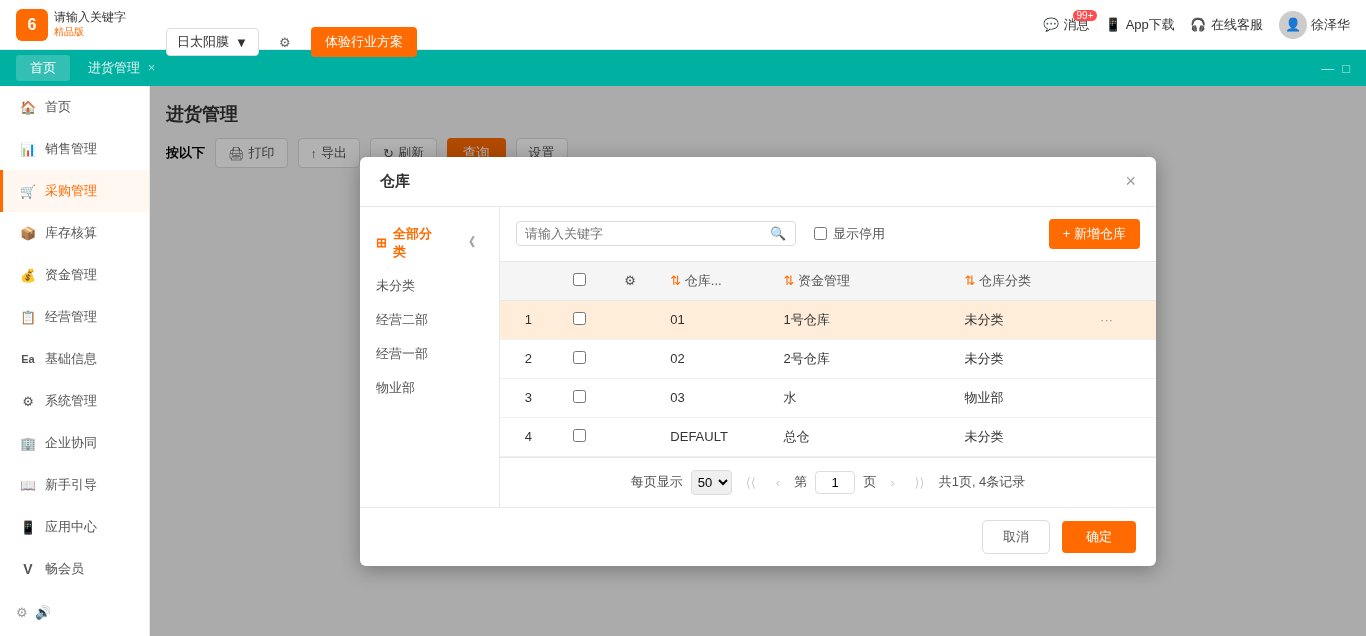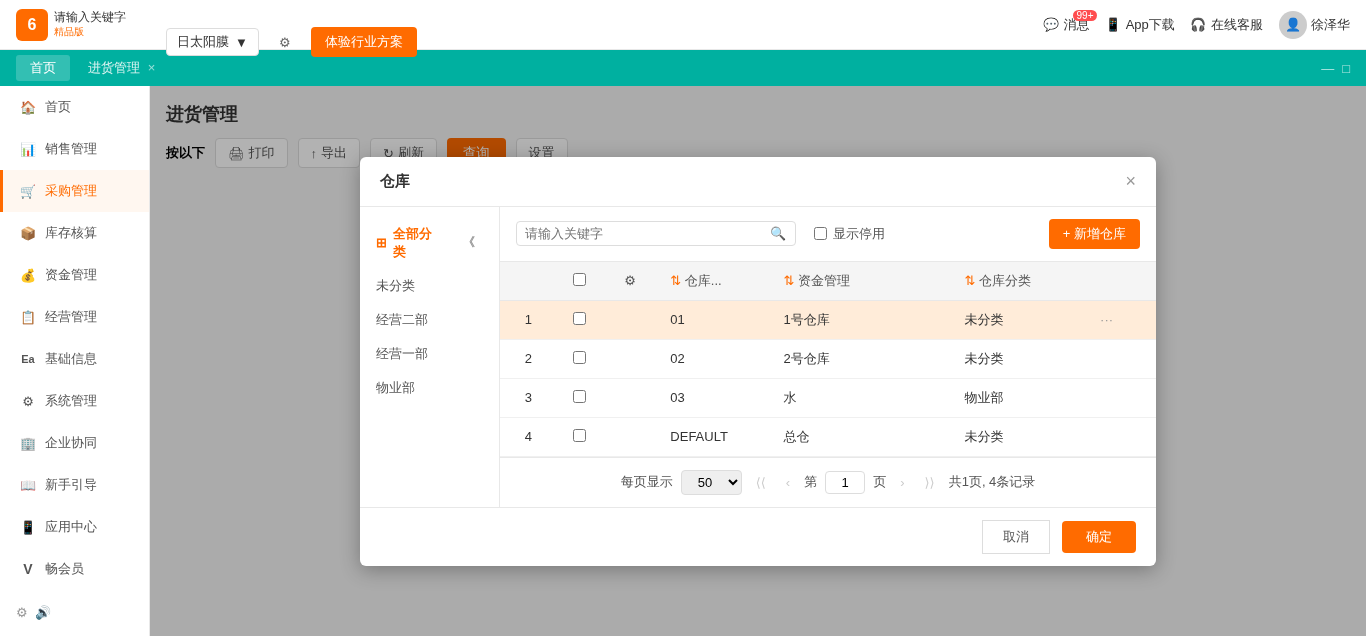--- a/index.html
+++ b/index.html
@@ -197,33 +197,33 @@
     .col-cat { width: 120px; }
     .col-actions { width: 60px; }
     .action-dots { color: #999; cursor: pointer; }
 
     
     .pagination {
       padding: 12px 16px;
       display: flex; align-items: center; justify-content: center;
       border-top: 1px solid #e8e8e8; gap: 8px; font-size: 13px; color: #555;
     }
-    .page-select { border: 1px solid #ddd; border-radius: 4px; padding: 3px 12px; font-size: 13px; }
+    .page-select { border: 1px solid #ddd; border-radius: 4px; padding: 3px 2px; font-size: 13px; }
     .page-btn { cursor: pointer; padding: 2px 6px; color: #999; }
     .page-btn.disabled { color: #ccc; cursor: default; }
     .page-input { width: 40px; border: 1px solid #ddd; border-radius: 4px; padding: 3px 6px; text-align: center; font-size: 13px; }
 
     
     .modal-footer {
       display: flex; align-items: center; justify-content: flex-end;
       padding: 12px 20px; border-top: 1px solid #e8e8e8; gap: 12px;
     }
     .btn-cancel {
       padding: 7px 20px; border: 1px solid #ddd; background: #fff;
-      border-radius: 0; cursor: pointer; font-size: 13px; color: #555;
+      border-radius: 5px; cursor: pointer; font-size: 13px; color: #555;
     }
     .btn-confirm {
       padding: 7px 24px; background: #ff6b00; border: none;
       border-radius: 4px; cursor: pointer; font-size: 13px; color: #fff;
     }
 
     
     .bg-content { padding: 16px; }
     .bg-title { font-size: 18px; font-weight: bold; color: #333; margin-bottom: 12px; }
     .bg-row { display: flex; gap: 10px; align-items: center; margin-bottom: 12px; }

